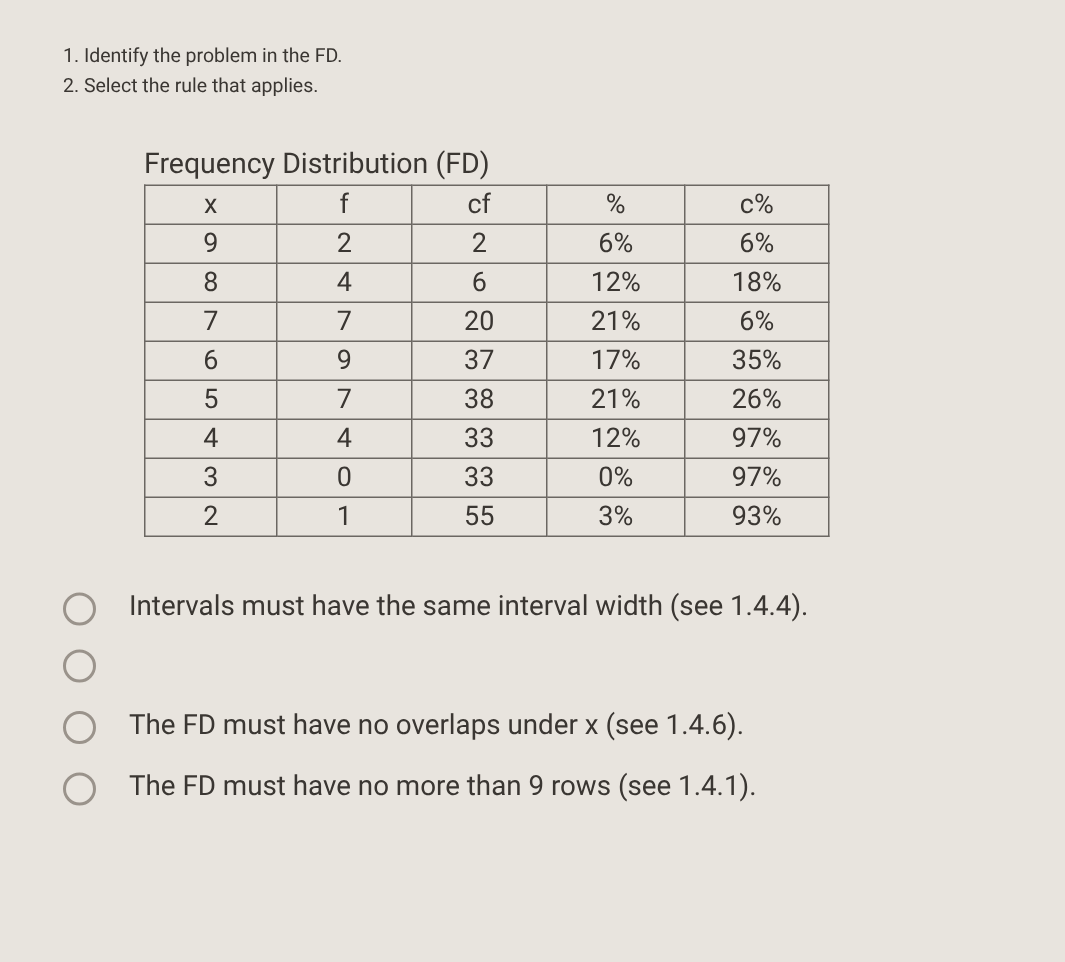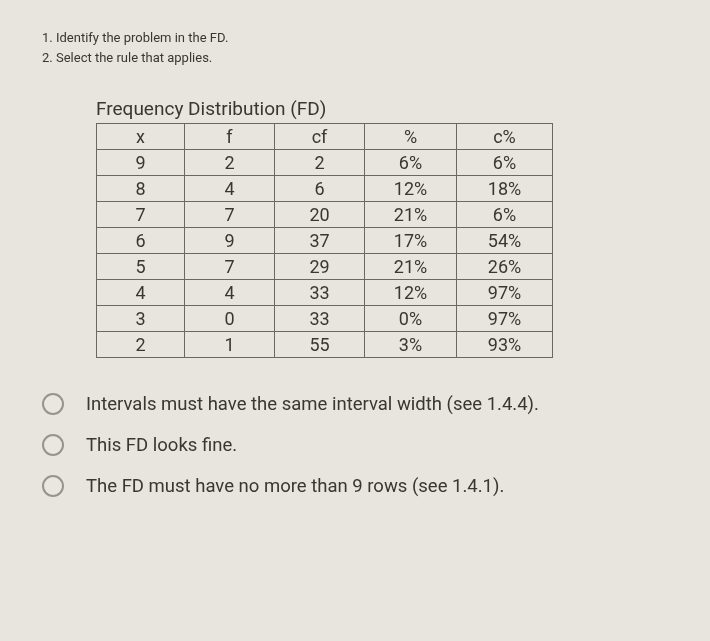--- a/index.html
+++ b/index.html
@@ -44,21 +44,21 @@
     }
     th { font-weight: 400; }
     .col-x { width: 88px; }
     .col-f { width: 90px; }
     .col-cf { width: 90px; }
     .col-pct { width: 92px; }
     .col-cpct { width: 96px; }
     .options { margin-left: 6px; }
     .option {
       display: flex;
-      align-items: center;
+      align-items: flex-end;
       margin-bottom: 16px;
     }
     .radio {
       width: 22px;
       height: 22px;
       border-radius: 50%;
       border: 2px solid #9a938b;
       margin-right: 22px;
       flex-shrink: 0;
       background: #eae6e0;
@@ -108,26 +108,26 @@
         <td>7</td>
         <td>20</td>
         <td>21%</td>
         <td>6%</td>
       </tr>
       <tr>
         <td>6</td>
         <td>9</td>
         <td>37</td>
         <td>17%</td>
-        <td>54%</td>
+        <td>35%</td>
       </tr>
       <tr>
         <td>5</td>
         <td>7</td>
-        <td>29</td>
+        <td>38</td>
         <td>21%</td>
         <td>26%</td>
       </tr>
       <tr>
         <td>4</td>
         <td>4</td>
         <td>33</td>
         <td>12%</td>
         <td>97%</td>
       </tr>
@@ -149,19 +149,22 @@
   </table>
 </div>
 
 <div class="options">
   <div class="option">
     <span class="radio"></span>
     <span class="option-text">Intervals must have the same interval width (see 1.4.4).</span>
   </div>
   <div class="option">
     <span class="radio"></span>
-    <span class="option-text">This FD looks fine.</span>
+  </div>
+  <div class="option">
+    <span class="radio"></span>
+    <span class="option-text">The FD must have no overlaps under x (see 1.4.6).</span>
   </div>
   <div class="option">
     <span class="radio"></span>
     <span class="option-text">The FD must have no more than 9 rows (see 1.4.1).</span>
   </div>
 </div>
 
 </body></html>

